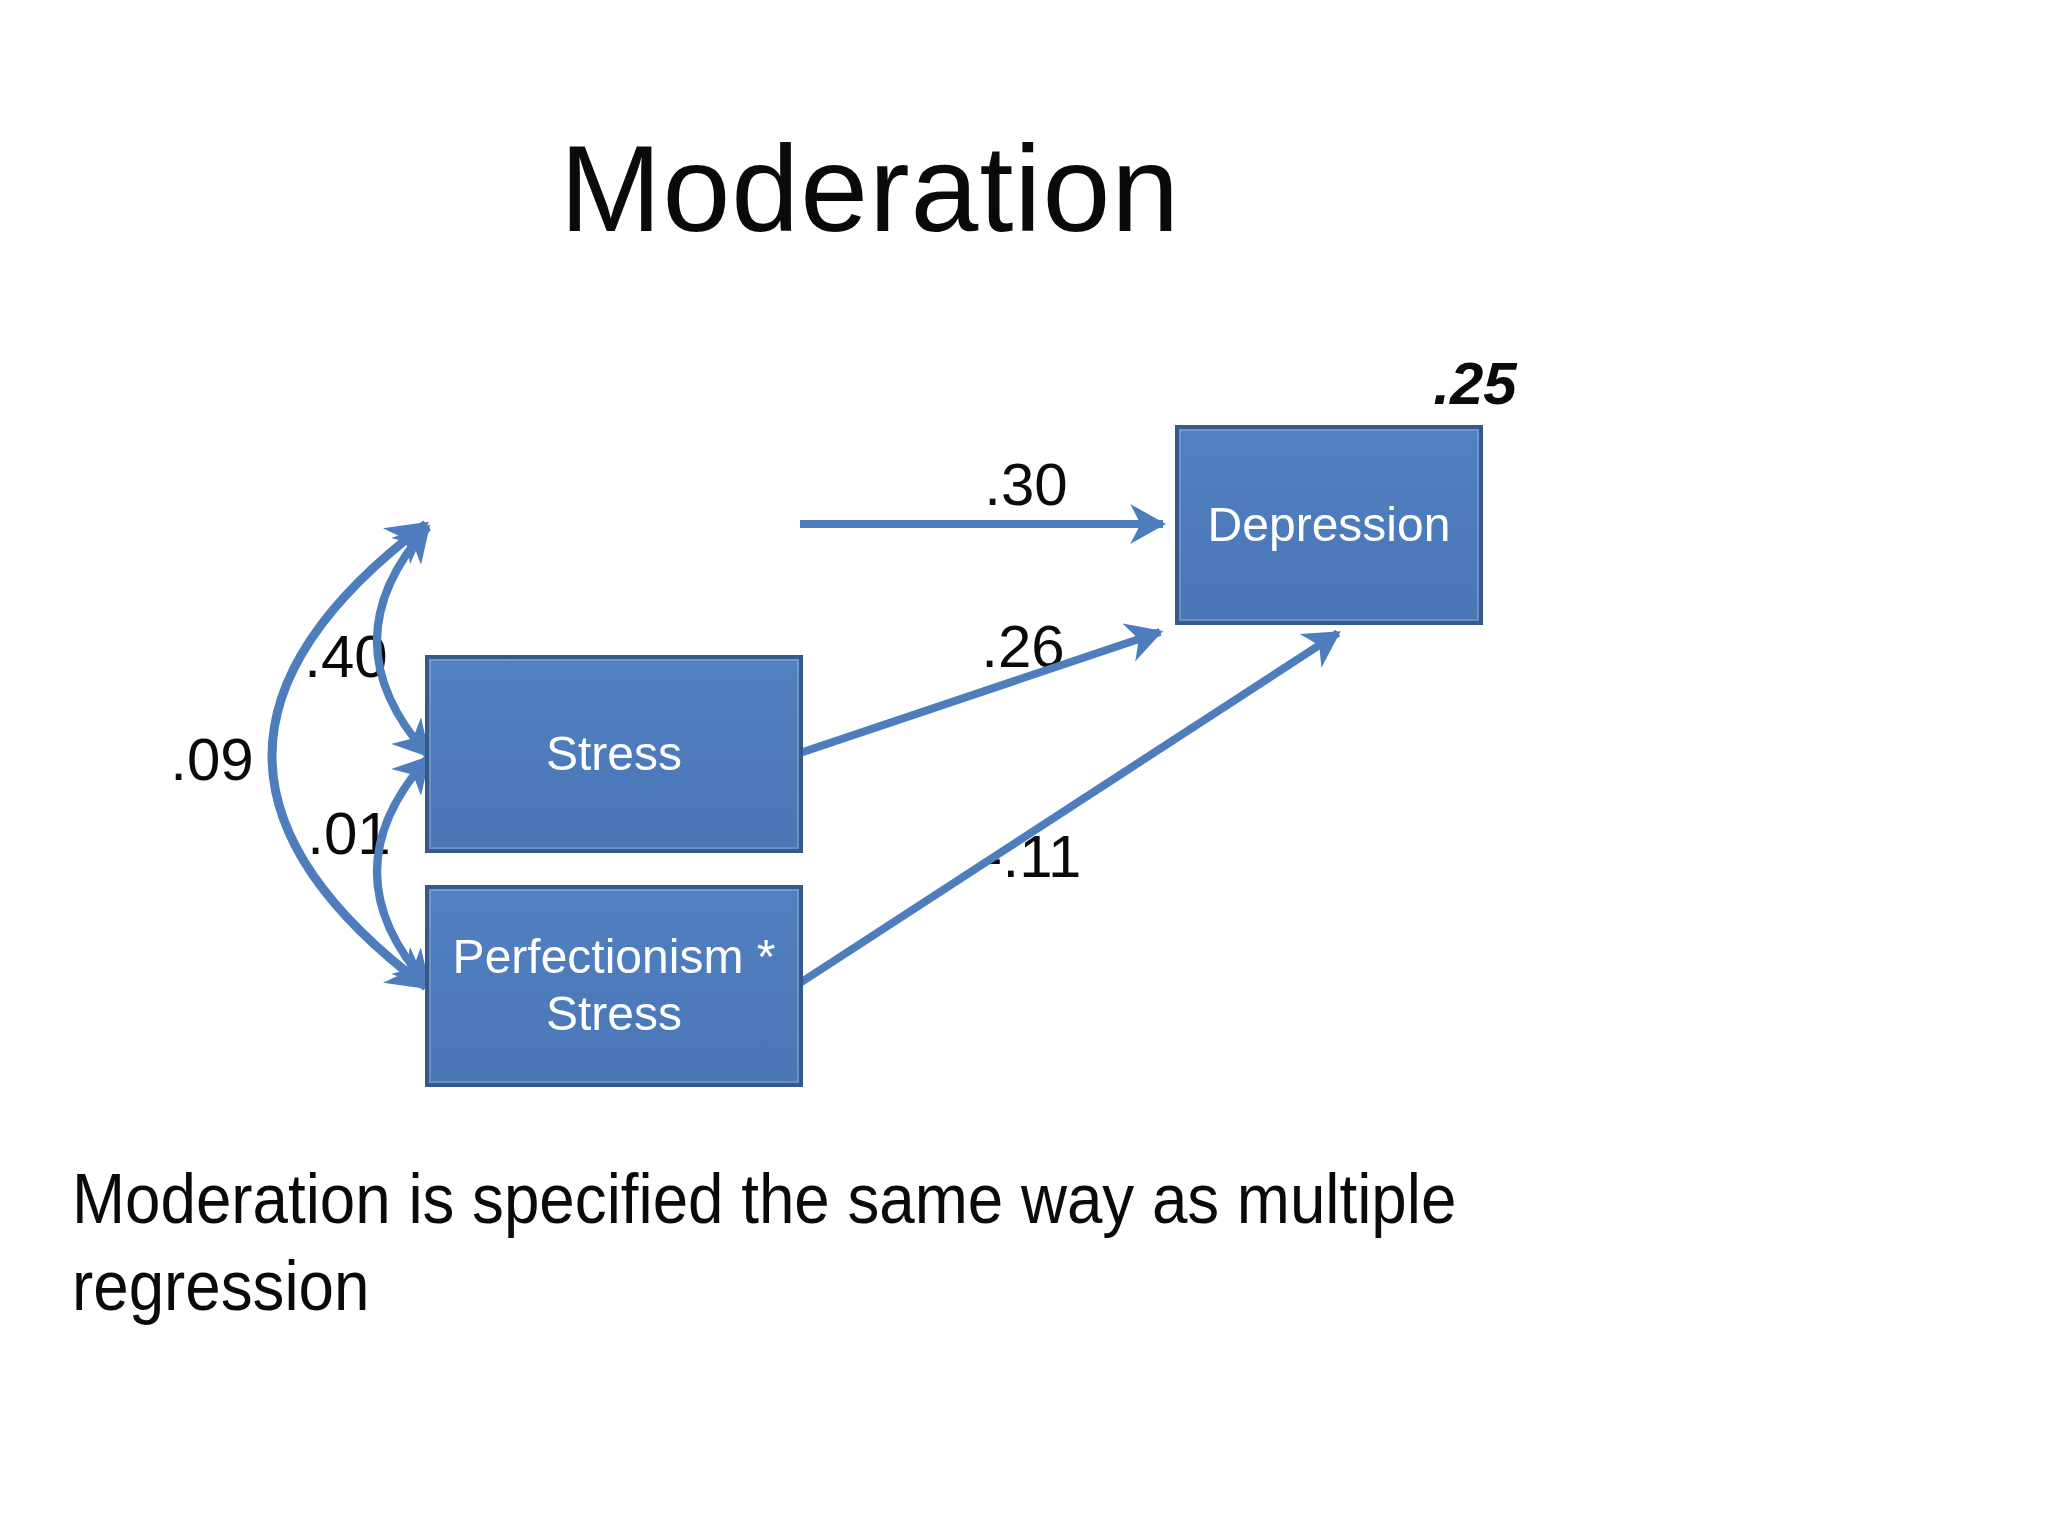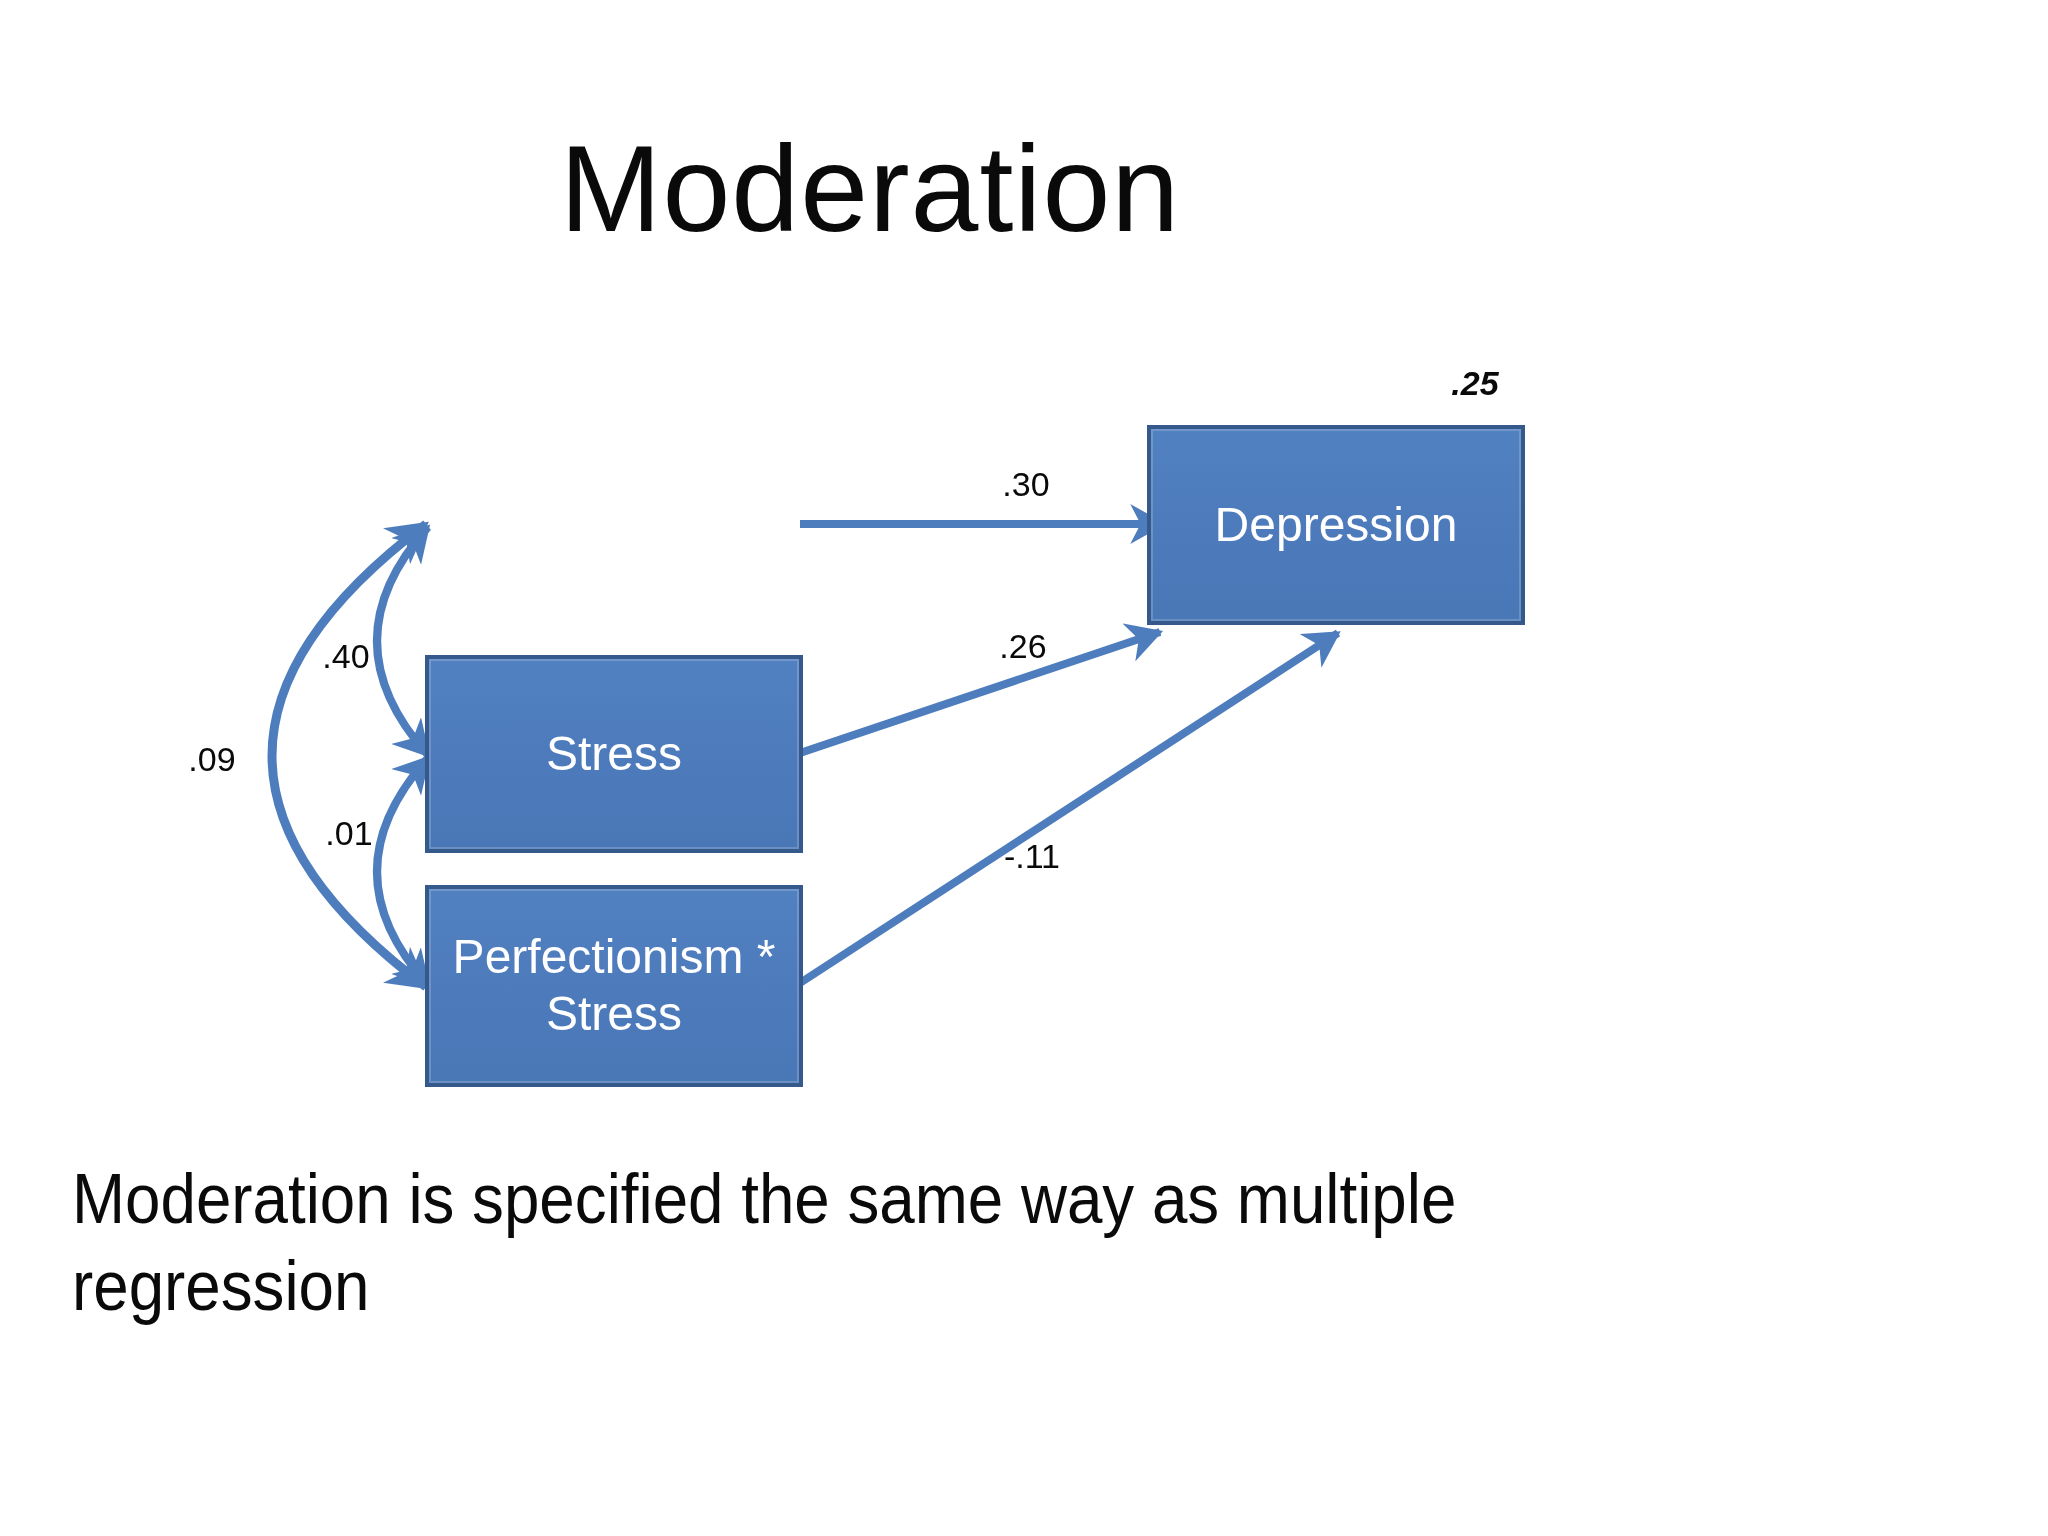--- a/index.html
+++ b/index.html
@@ -18,23 +18,23 @@
     border:4px solid #34598A;
     background:linear-gradient(180deg,#5281C1 0%,#4C7ABB 55%,#4A77B6 100%);
     box-shadow:inset 0 0 0 2px rgba(255,255,255,0.18);
     color:#ffffff; display:flex; flex-direction:column;
     align-items:center; justify-content:center; text-align:center;
     font-size:48px; line-height:1.18;
   }
   #node-perfectionism { left:425px; top:425px; width:378px; height:198px; }
   #node-stress        { left:425px; top:655px; width:378px; height:198px; }
   #node-interaction   { left:425px; top:885px; width:378px; height:202px; font-weight:normal; }
-  #node-depression    { left:1147px; top:425px; width:378px; height:200px; }
+  #node-depression    { left:1175px; top:425px; width:308px; height:200px; }
   .coef {
-    position:absolute; z-index:1; font-size:34px; color:#0a0a0a;
+    position:absolute; z-index:1; font-size:60px; color:#0a0a0a;
     transform:translate(-50%,-50%); white-space:nowrap;
   }
   #coef-r30 { left:1026px; top:484px; }
   #coef-r26 { left:1023px; top:646px; }
   #coef-r11 { left:1032px; top:856px; }
   #coef-c40 { left:346px;  top:656px; }
   #coef-c01 { left:349px;  top:833px; }
   #coef-c09 { left:212px;  top:759px; }
   #coef-r25 { left:1475px; top:383px; font-weight:bold; font-style:italic; z-index:4; }
   .caption {

